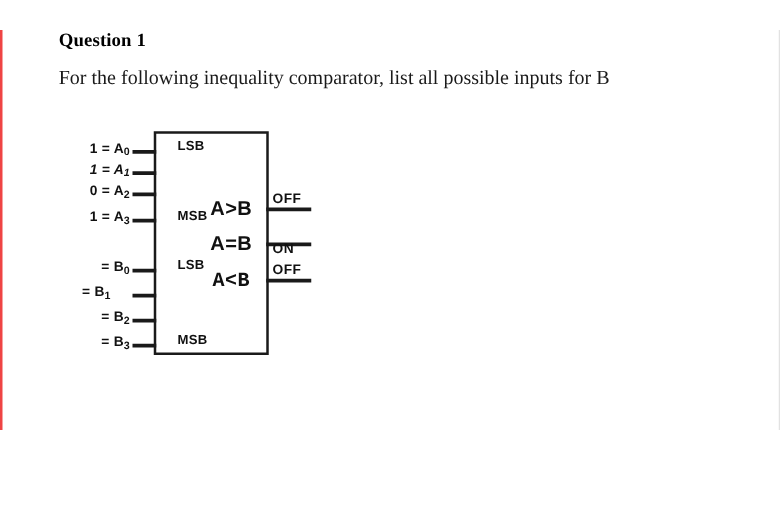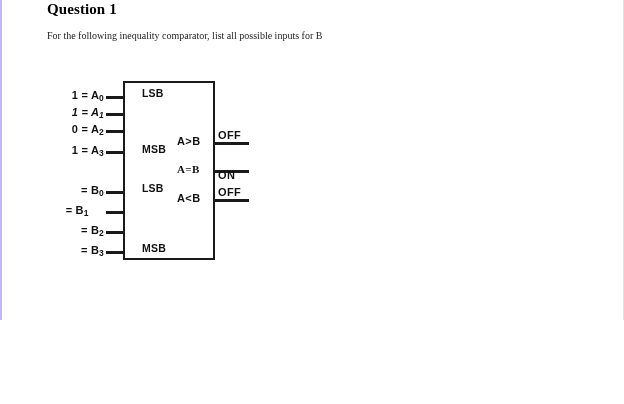--- a/index.html
+++ b/index.html
@@ -9,43 +9,44 @@
   }
   body {
     font-family: "Liberation Serif", "DejaVu Serif", serif;
   }
   #page {
     position: relative;
     width: 624px;
     height: 320px;
     background: #ffffff;
     overflow: hidden;
-    border-left: 2px solid #c4b5fd;
+    border-left: 2px solid #ef4444;
     border-right: 1px solid #e2e2e2;
     box-sizing: border-box;
+    margin-top: 24px;
   }
 
   
   #question-title {
     position: absolute;
     left: 45px;
     top: 1px;
     font-family: "Liberation Serif", "DejaVu Serif", serif;
     font-size: 15px;
     font-weight: bold;
     color: #000000;
     letter-spacing: 0.1px;
     white-space: nowrap;
   }
   #question-prompt {
     position: absolute;
     left: 45px;
     top: 30px;
     font-family: "Liberation Serif", "DejaVu Serif", serif;
-    font-size: 10px;
+    font-size: 16px;
     font-weight: normal;
     color: #1a1a1a;
     white-space: nowrap;
   }
 
   
   #diagram {
     position: absolute;
     left: 0;
     top: 0;
@@ -111,28 +112,28 @@
     font-weight: bold;
     color: #111111;
     letter-spacing: 0.2px;
     white-space: nowrap;
   }
 
   
   .cmp-label {
     position: absolute;
     font-family: "Liberation Sans", "DejaVu Sans", sans-serif;
-    font-size: 11px;
+    font-size: 16px;
     font-weight: bold;
     color: #111111;
     letter-spacing: 0.4px;
     white-space: nowrap;
-    text-align: left;
+    text-align: center;
     width: 42px;
-    left: 175px;
+    left: 162px;
   }
 
   
   .state-label {
     position: absolute;
     left: 216px;
     font-family: "Liberation Sans", "DejaVu Sans", sans-serif;
     font-size: 11px;
     font-weight: bold;
     color: #111111;
@@ -208,21 +209,21 @@
       <span>=</span>
       <span>B</span><sub>3</sub>
     </div>
 
     <div class="bit-tag" style="top:87px;">LSB</div>
     <div class="bit-tag" style="top:143px;">MSB</div>
     <div class="bit-tag" style="top:182px;">LSB</div>
     <div class="bit-tag" style="top:242px;">MSB</div>
 
     <div class="cmp-label" style="top:135px;">A&gt;B</div>
-    <div class="cmp-label" style="top:163px;font-family:Liberation Serif, serif;">A=B</div>
-    <div class="cmp-label" style="top:192px;">A&lt;B</div>
+    <div class="cmp-label" style="top:163px;">A=B</div>
+    <div class="cmp-label" style="top:192px;font-family:Liberation Mono, monospace;">A&lt;B</div>
 
     <div class="state-label" style="top:129px;">OFF</div>
     <div class="state-label" style="top:169px;">ON</div>
     <div class="state-label" style="top:186px;">OFF</div>
 
   </div>
 </div>
 
 </body></html>

